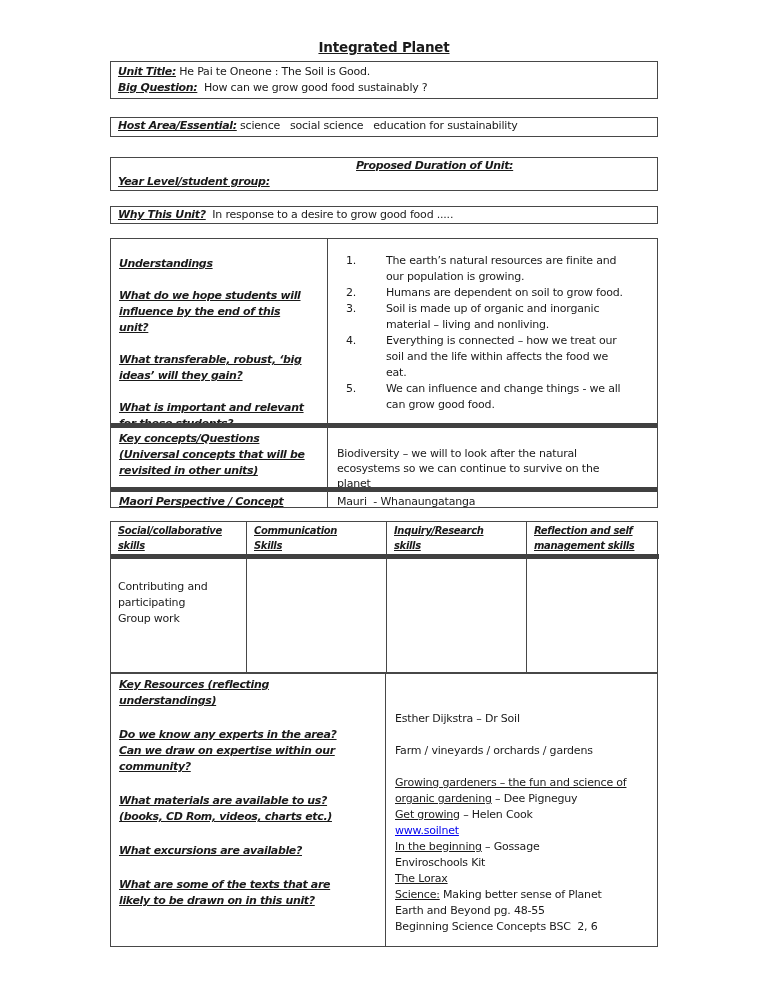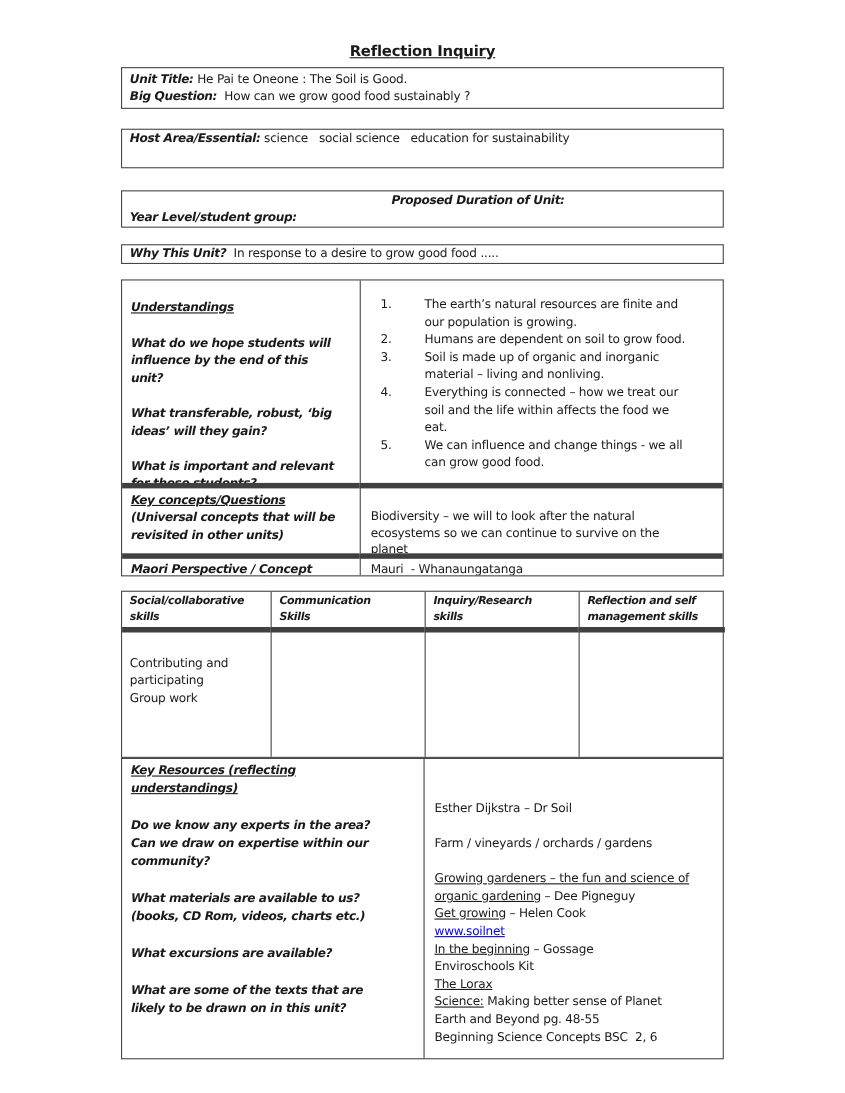--- a/index.html
+++ b/index.html
@@ -3,31 +3,31 @@
 <meta charset="utf-8">
 <style>
   html,body { margin:0; padding:0; background:#ffffff; }
   .page {
     position:relative; width:768px; height:994px; background:#ffffff;
     font-family:"DejaVu Sans", sans-serif; font-size:11px; line-height:16px;
     color:#1a1a1a; letter-spacing:-0.2px; overflow:hidden;
   }
   .content { position:absolute; left:110px; top:0; width:548px; }
   .t { white-space:pre; }
-  .bi { font-weight:bold; font-style:italic; letter-spacing:-0.35px; }
+  .bi { font-weight:bold; font-style:italic; letter-spacing:-0.35px;text-decoration:underline; }
   .u { text-decoration:underline; }
   .link { color:#0000ee; text-decoration:underline; }
   .doc-title {
     margin-top:38px; height:18px; line-height:18px; text-align:center;
     font-size:13.5px; font-weight:bold; text-decoration:underline;
   }
   .box { border:1px solid #474747; box-sizing:border-box; }
   .box1 { margin-top:5px; padding:2px 7px; height:38px; }
   .box1 .line { height:16px; }
-  .box2 { margin-top:18px; padding:0 7px; height:36px; }
+  .box2 { margin-top:18px; padding:0 7px; height:20px; }
   .box3 { margin-top:20px; padding:16px 7px; height:18px; position:relative; }
   .box3 .lbl2 { position:absolute; left:245px; top:0; }
   .box4 { margin-top:15px; padding:0 7px; height:18px; }
   .tbl { border:1px solid #474747; box-sizing:content-box; display:grid; }
   .cell { box-sizing:border-box; overflow:hidden; }
   .bl { border-left:1px solid #474747; }
   .bt { border-top:5px solid #404040; }
   
   .t1 { margin-top:14px; grid-template-columns:216px 1fr; grid-template-rows:184px 64px 20px; }
   .c11 { padding:5px 8px 0 8px;margin-top:12px; }
@@ -51,21 +51,21 @@
   .rright { padding:37px 6px 0 9px; }
   .ritem { min-height:16px; }
   .ritem.gap { margin-bottom:16px; }
 </style>
 </head>
 <body>
 
 <div class="page">
   <div class="content">
 
-    <div class="doc-title t">Reflection Inquiry</div>
+    <div class="doc-title t">Integrated Planet</div>
 
     <div class="box box1">
       <div class="line"><span class="t bi">Unit Title:</span><span class="t"> He Pai te Oneone : The Soil is Good.</span></div>
       <div class="line"><span class="t bi">Big Question:</span><span class="t">  How can we grow good food sustainably ?</span></div>
     </div>
 
     <div class="box box2"><span class="t bi">Host Area/Essential:</span><span class="t"> science   social science   education for sustainability</span></div>
 
     <div class="box box3">
       <span class="t bi">Year Level/student group:</span>

